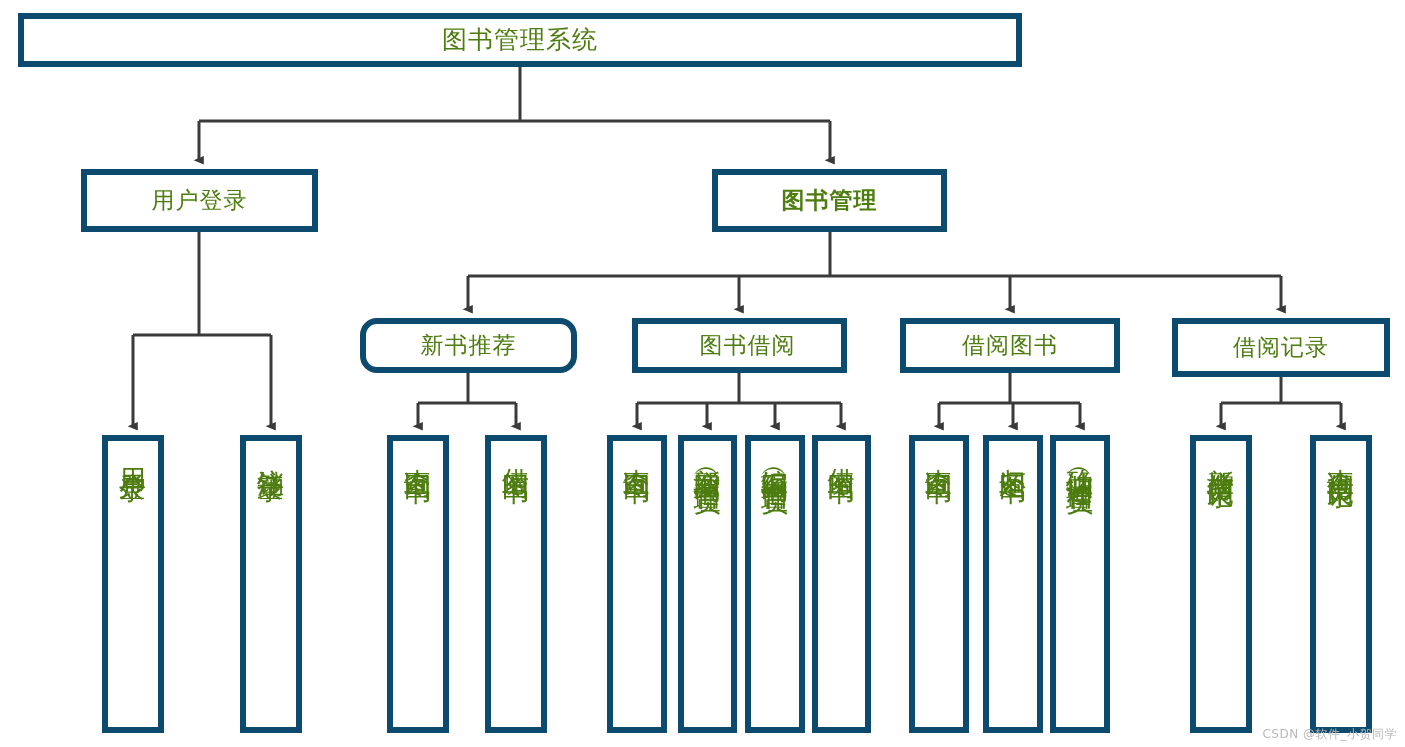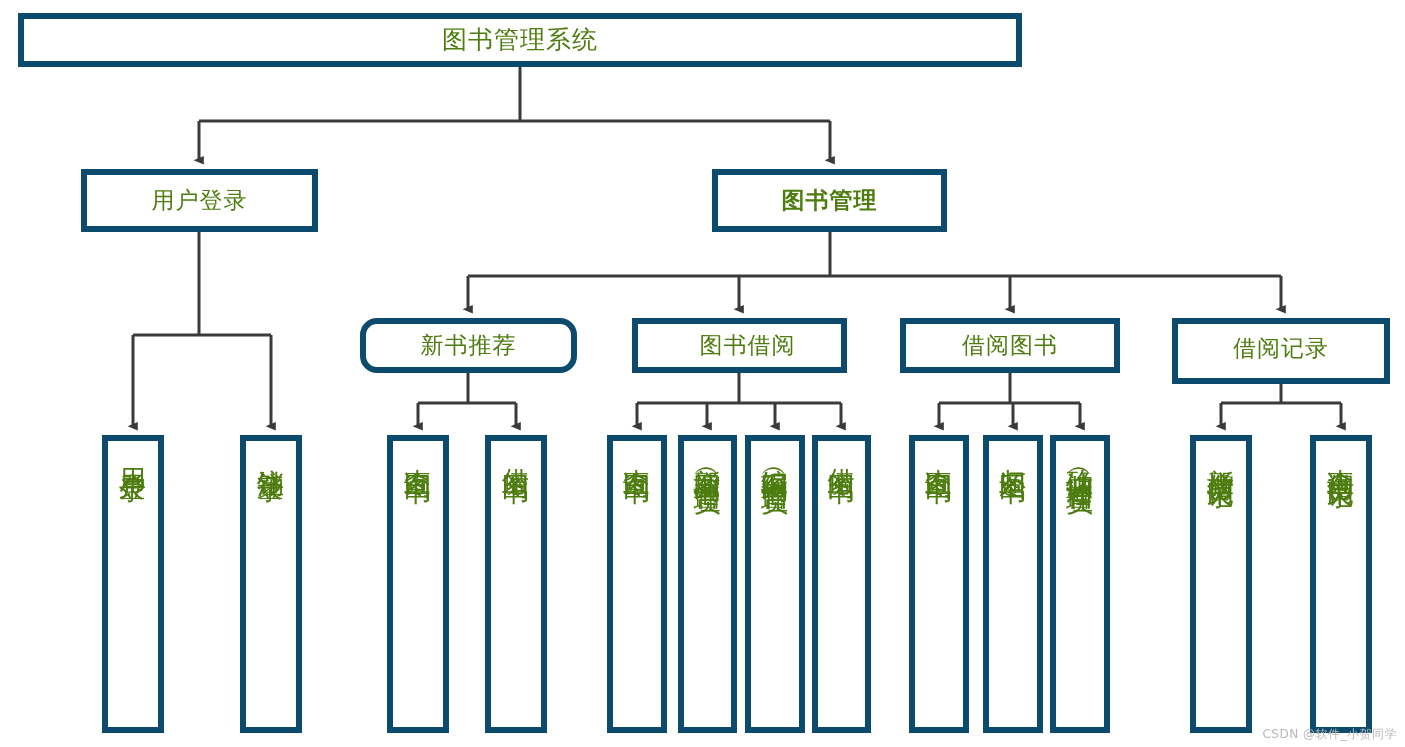--- a/index.html
+++ b/index.html
@@ -111,21 +111,21 @@
 
   <div class="node horiz" style="left: 360px; top: 318px; width: 217px; height: 55px; border-radius: 17px;">
     <span class="lbl">新书推荐</span>
   </div>
   <div class="node horiz" style="left: 632px; top: 318px; width: 215px; height: 55px; padding-left: 16px;">
     <span class="lbl">图书借阅</span>
   </div>
   <div class="node horiz" style="left: 900px; top: 318px; width: 220px; height: 55px;">
     <span class="lbl">借阅图书</span>
   </div>
-  <div class="node horiz" style="left: 1172px; top: 318px; width: 218px; height: 66px; font-family: Liberation Mono, monospace;">
+  <div class="node horiz" style="left: 1172px; top: 318px; width: 218px; height: 59px;">
     <span class="lbl">借阅记录</span>
   </div>
 
   <div class="node vert" style="left: 102px; top: 435px; width: 62px; height: 298px;">
     <span class="lbl">用户登录</span>
   </div>
   <div class="node vert" style="left: 240px; top: 435px; width: 62px; height: 298px;">
     <span class="lbl">注销登录</span>
   </div>
   <div class="node vert" style="left: 387px; top: 435px; width: 62px; height: 298px;">

